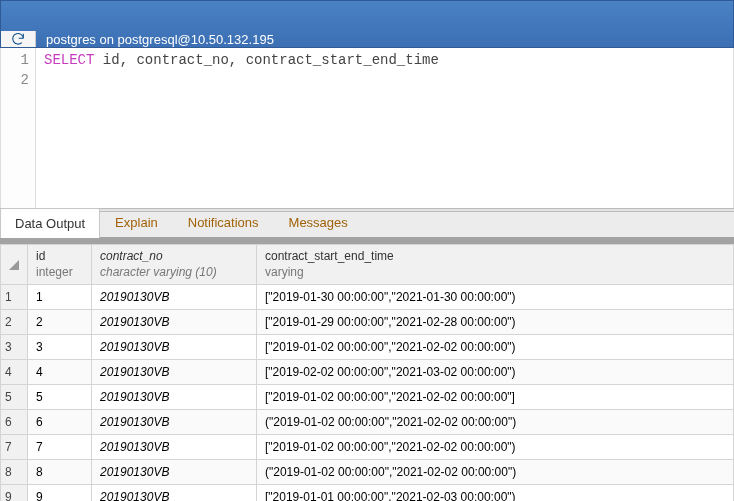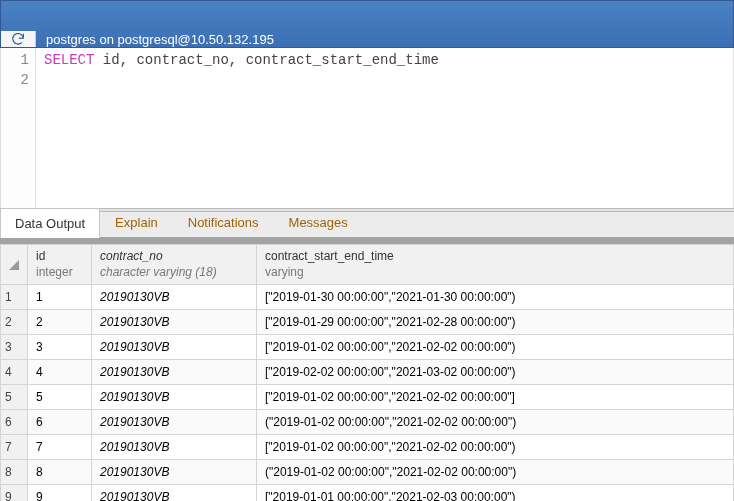--- a/index.html
+++ b/index.html
@@ -174,21 +174,21 @@
     <div class="tab">Messages</div>
   </div>
 
 <table class="data-table">
   <thead>
     <tr id="thead-row">
       <th class="corner-th">
           <div class="corner-tri"></div>
         </th>
     <th><span>id</span><span class="col-type">integer</span></th>
-        <th class="contractno-col"><span>contract_no</span><span class="col-type">character varying (18)</span></th>
+        <th class="contractno-col"><span>contract_no</span><span class="col-type">character varying (10)</span></th>
         <th><span>contract_start_end_time</span><span class="col-type">varying</span></th>
       </tr>
   </thead>
   <tbody id="tbody">
       <tr>
         <td class="rn-cell">1</td>
         <td class="num-cell body-cell">1</td>
         <td class="txt-cell body-cell contractno-col">20190130VB</td>
         <td class="txt-cell body-cell">["2019-01-30 00:00:00","2021-01-30 00:00:00")</td>
       </tr>

